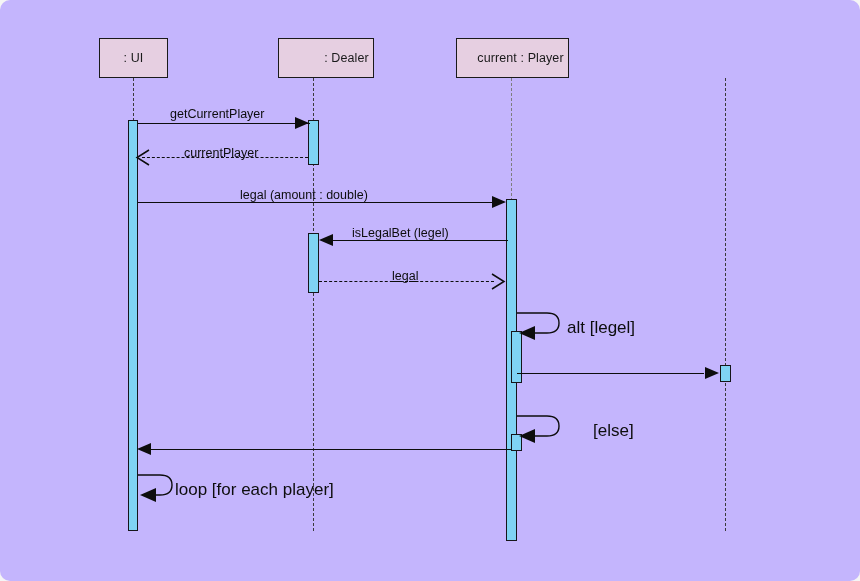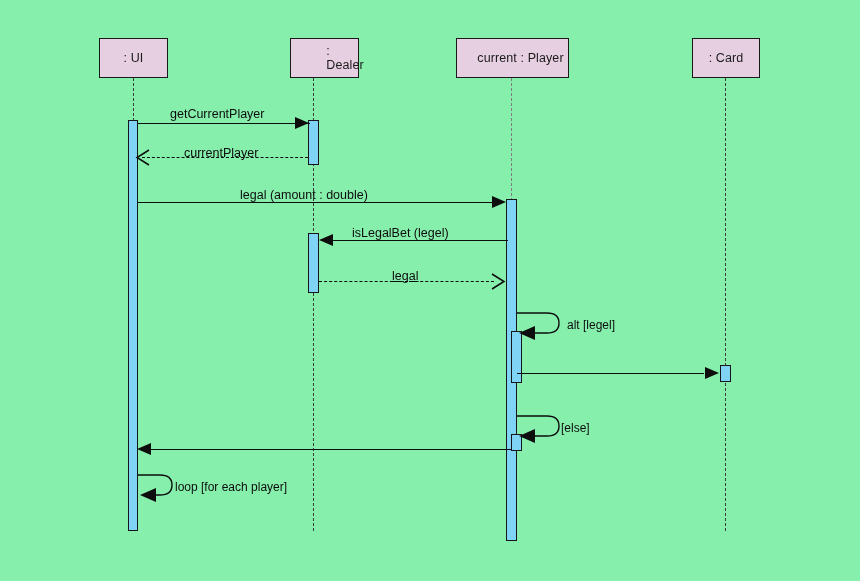--- a/index.html
+++ b/index.html
@@ -7,22 +7,23 @@
     padding: 0;
     background: #f5f5f5;
   }
   body {
     font-family: "Liberation Sans", sans-serif;
   }
   #canvas {
     position: relative;
     width: 860px;
     height: 581px;
-    background: #86efac;
+    background: #c4b5fd;
     overflow: hidden;
+    border-radius: 10px;
   }
   .lifeline-box {
     position: absolute;
     background: #e6cfe1;
     border: 1.6px solid #1a1a1a;
     box-sizing: border-box;
     display: flex;
     align-items: center;
     justify-content: center;
     font-size: 12.5px;
@@ -52,21 +53,21 @@
     border-top: 1.4px dashed #0d0d0d;
   }
   .msg-label {
     position: absolute;
     font-size: 12.5px;
     color: #0d0d0d;
     white-space: nowrap;
   }
   .frag-label {
     position: absolute;
-    font-size: 12px;
+    font-size: 17px;
     color: #0d0d0d;
     white-space: nowrap;
   }
   .arrowhead {
     position: absolute;
     width: 0;
     height: 0;
   }
   .arrow-solid-right {
     border-top: 6.5px solid transparent;
@@ -93,31 +94,28 @@
 </style>
 </head>
 <body>
 
 <div id="canvas">
 
   <div class="lifeline-box" style="left:99px; top:38px; width:69px; height:40px;">
     <span>: UI</span>
   </div>
 
-  <div class="lifeline-box" style="left:290px; top:38px; width:69px; height:40px;padding-left:41px;">
+  <div class="lifeline-box" style="left:278px; top:38px; width:96px; height:40px;padding-left:41px;">
     <span>: Dealer</span>
   </div>
 
   <div class="lifeline-box" style="left:456px; top:38px; width:113px; height:40px;padding-left:16px;">
     <span>current : Player</span>
   </div>
 
-  <div class="lifeline-box" style="left:692px; top:38px; width:68px; height:40px;">
-    <span>: Card</span>
-  </div>
 
   <div class="lifeline-dash" style="left:133px; top:78px; height:453px;"></div>
   <div class="lifeline-dash" style="left:313px; top:78px; height:453px;"></div>
   <div class="lifeline-dash gray" style="left:511px; top:78px; height:463px;"></div>
   <div class="lifeline-dash" style="left:725px; top:78px; height:453px;"></div>
 
   <div class="activation" style="left:128px; top:120px; width:10px; height:411px;"></div>
 
   <div class="activation" style="left:308px; top:120px; width:11px; height:45px;"></div>
 
@@ -169,21 +167,21 @@
 
   <div class="msg-line" style="left:517px; top:373px; width:187px;"></div>
   <div class="arrowhead arrow-solid-right" style="left:705px; top:366.5px;"></div>
 
   <div class="selfcall" style="left:517px; top:414px;">
     <svg width="50" height="32" viewBox="0 0 50 32">
       <path d="M0 2 L30 2 Q42 2 42 12 Q42 22 30 22 L14 22" fill="none" stroke="#0d0d0d" stroke-width="1.4"></path>
       <path d="M18 15 L2 22 L18 29 Z" fill="#0d0d0d"></path>
     </svg>
   </div>
-  <div class="frag-label" style="left:561px; top:421px;">[else]</div>
+  <div class="frag-label" style="left:593px; top:421px;">[else]</div>
 
   <div class="msg-line" style="left:150px; top:449px; width:362px;"></div>
   <div class="arrowhead arrow-solid-left" style="left:137px; top:442.5px;"></div>
 
   <div class="selfcall" style="left:138px; top:473px;">
     <svg width="50" height="32" viewBox="0 0 50 32">
       <path d="M0 2 L22 2 Q34 2 34 12 Q34 22 22 22 L14 22" fill="none" stroke="#0d0d0d" stroke-width="1.4"></path>
       <path d="M18 15 L2 22 L18 29 Z" fill="#0d0d0d"></path>
     </svg>
   </div>

